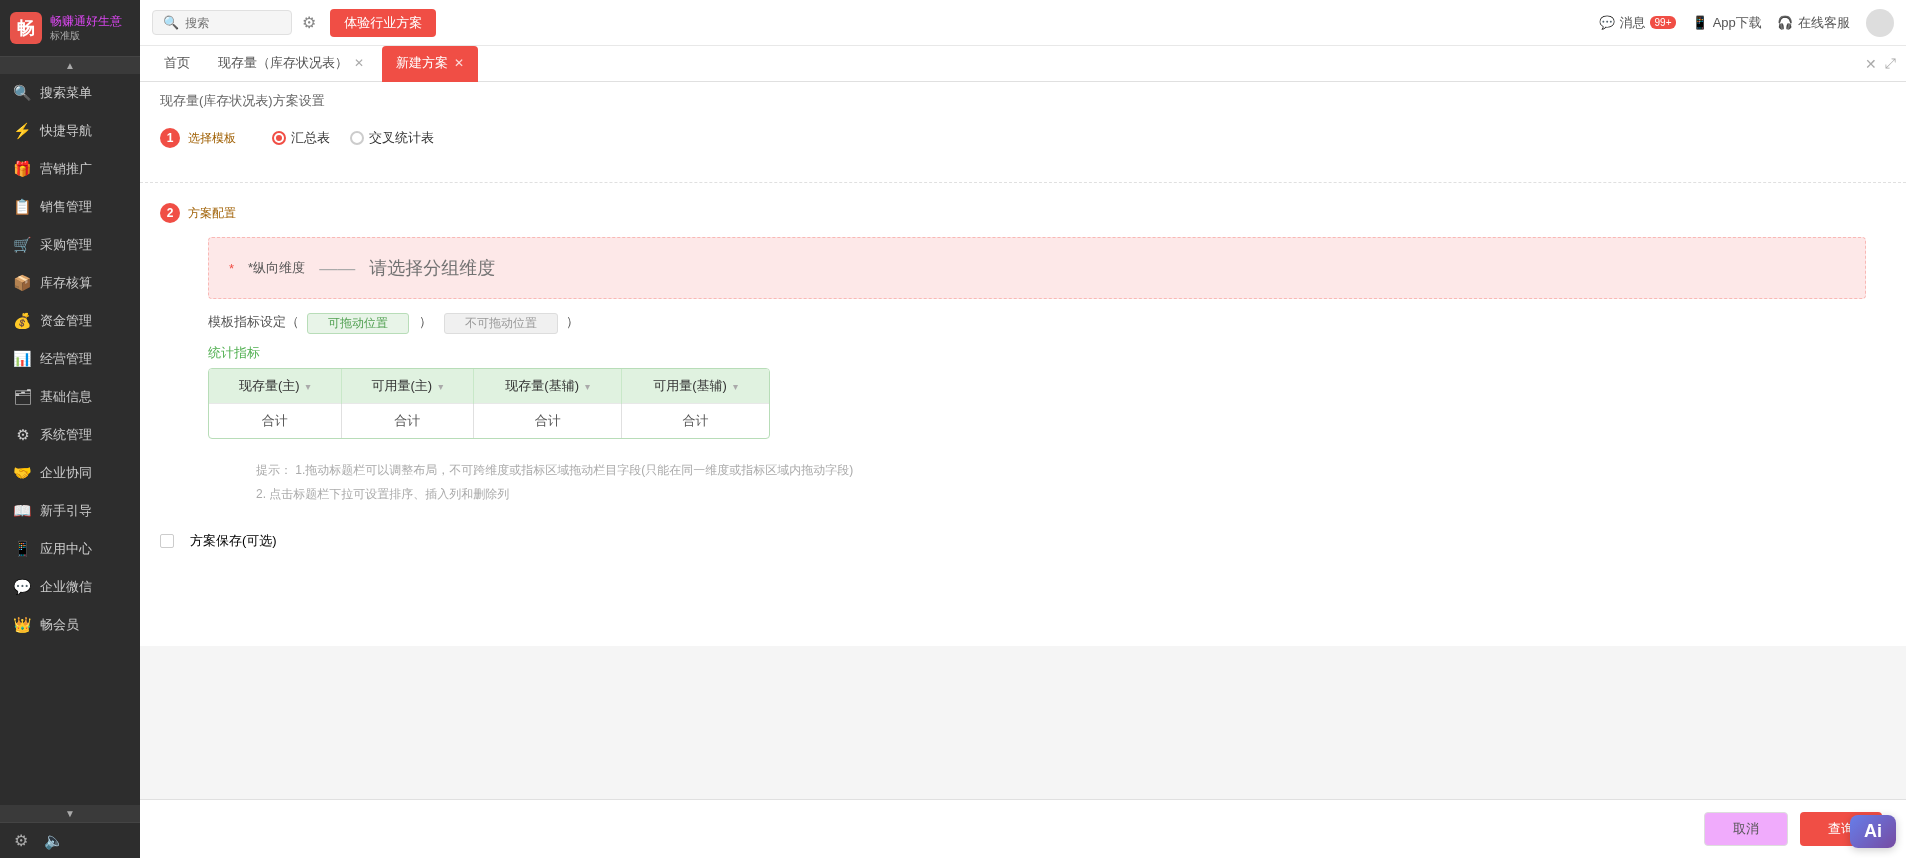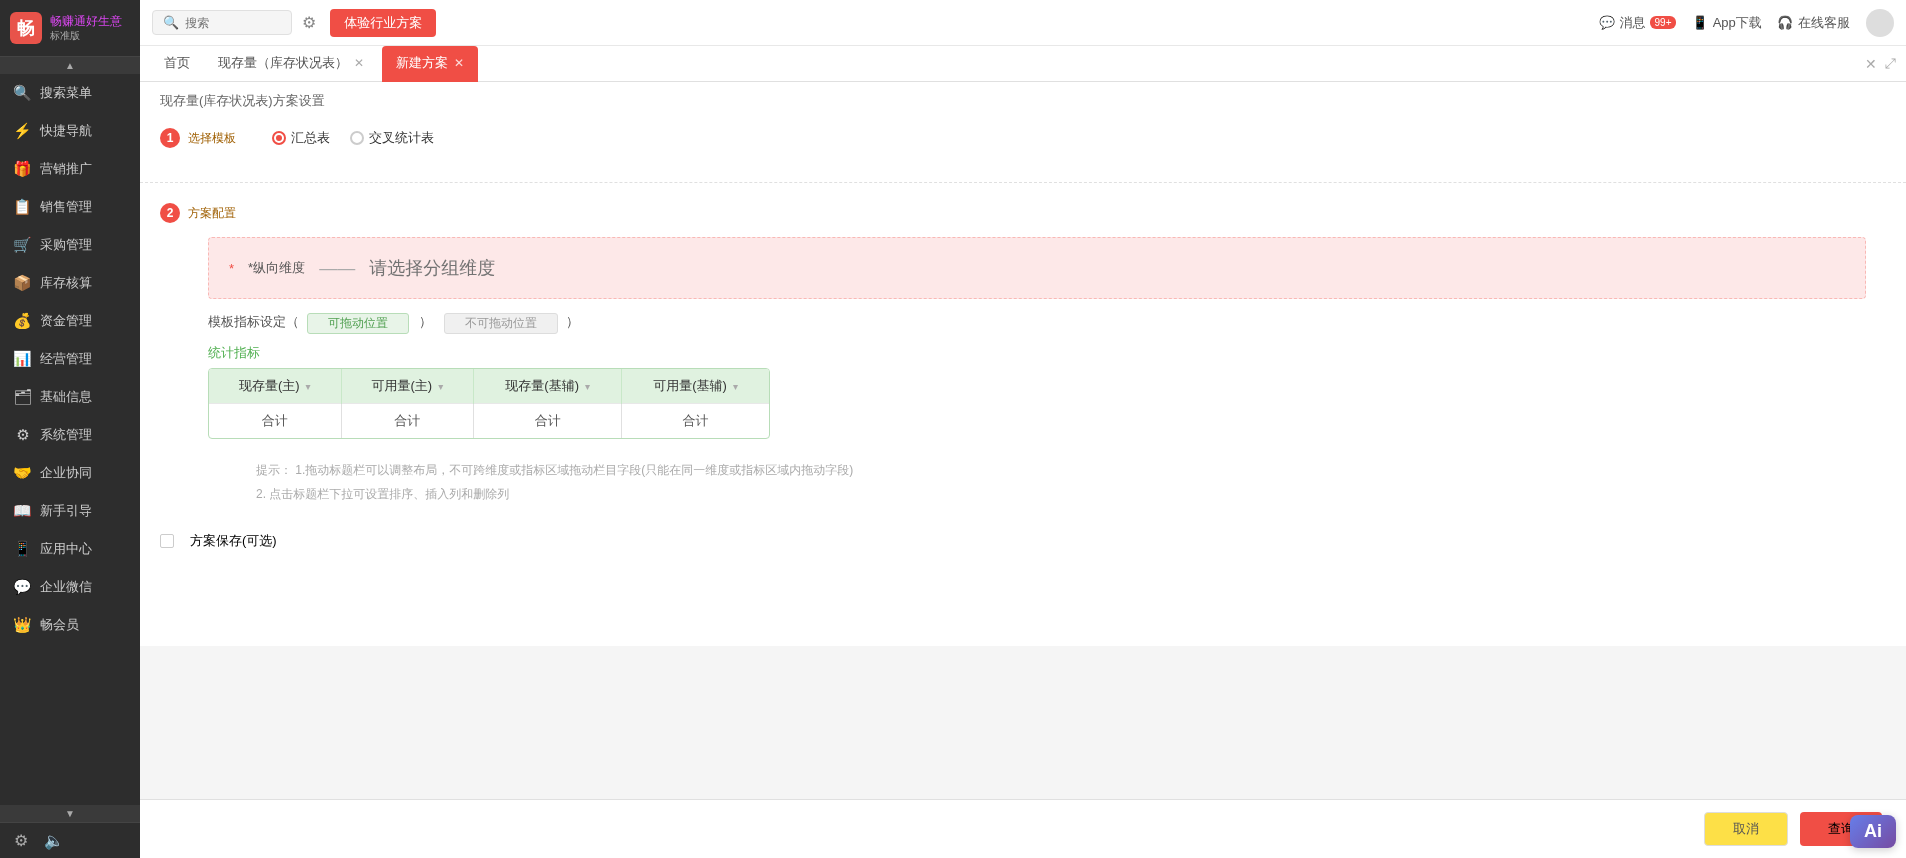--- a/index.html
+++ b/index.html
@@ -178,26 +178,26 @@
     .checkbox-box { width: 14px; height: 14px; border: 1px solid #ccc; border-radius: 2px; background: #fff; cursor: pointer; }
 
     
     .footer-btns {
       position: fixed; bottom: 0; right: 0;
       background: #fff; border-top: 1px solid #e0e0e0;
       padding: 12px 24px; display: flex; gap: 12px; justify-content: flex-end;
       width: calc(100% - 140px);
     }
     .btn-cancel {
-      padding: 7px 28px; border: 1px solid #ddd; background: #fde047; border-radius: 4px;
+      padding: 7px 28px; border: 1px solid #ddd; background: #f0abfc; border-radius: 4px;
       font-size: 13px; color: #555; cursor: pointer; text-align: right;
     }
     .btn-query {
       padding: 7px 28px; border: none; background: #f04e45; border-radius: 4px;
-      font-size: 13px; color: #000000; cursor: pointer;
+      font-size: 13px; color: #ffffff; cursor: pointer;
     }
 
     
     .ai-badge {
       position: fixed; bottom: 10px; right: 10px;
       background: linear-gradient(135deg, #667eea, #764ba2);
       color: white; border-radius: 8px; padding: 6px 14px;
       font-size: 18px; font-weight: bold; cursor: pointer;
       box-shadow: 0 2px 8px rgba(0,0,0,0.2);
     }

